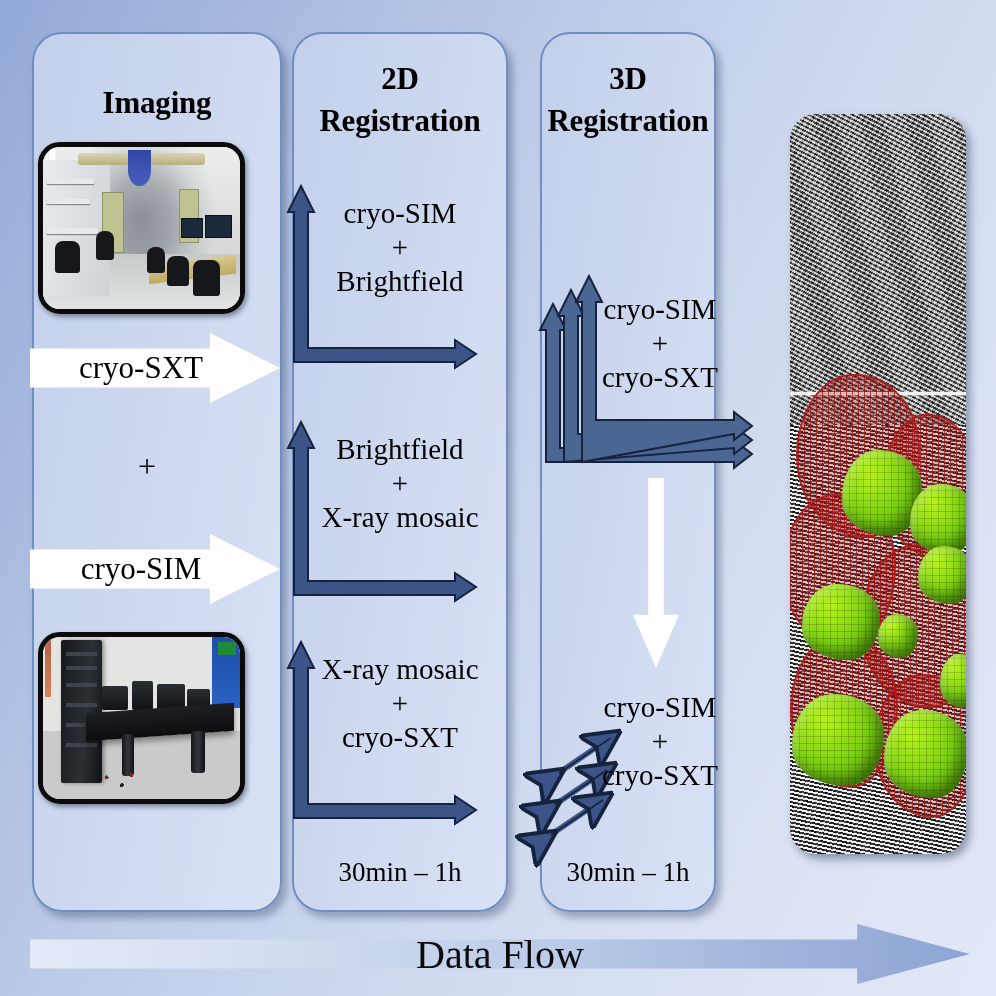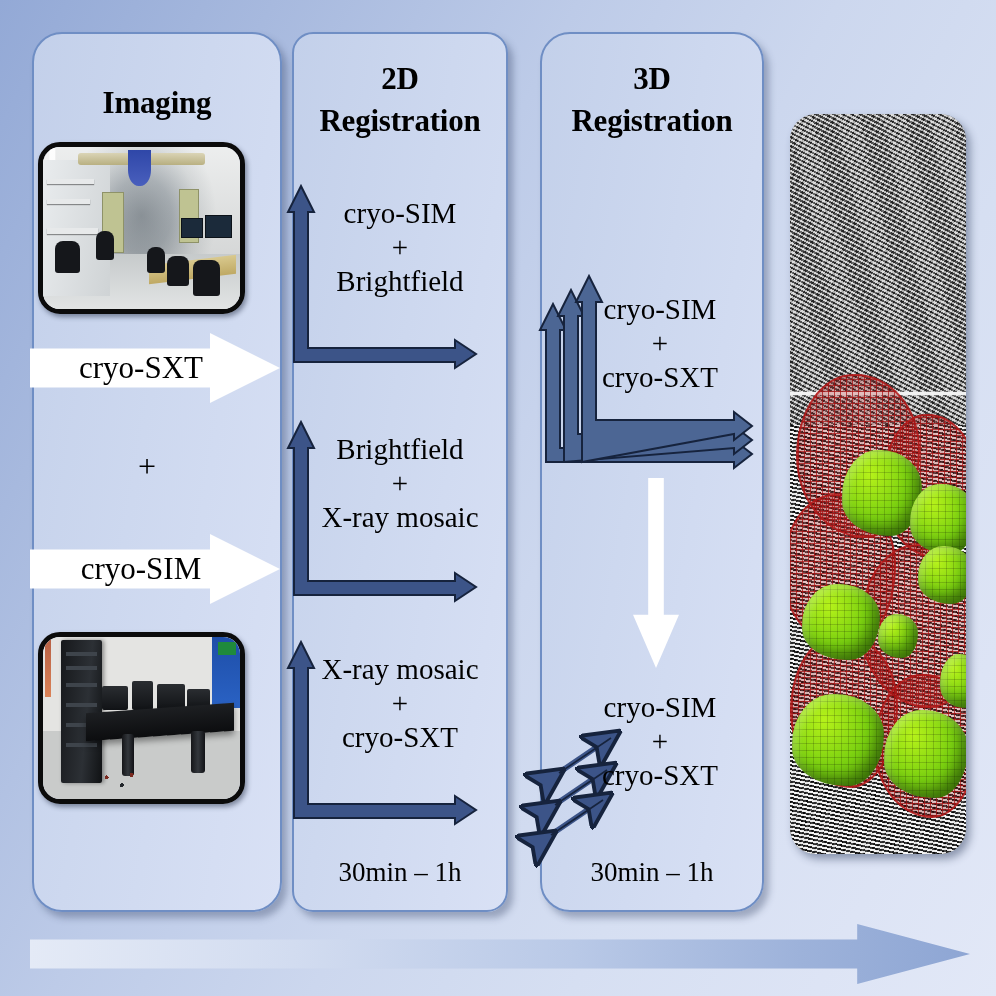--- a/index.html
+++ b/index.html
@@ -341,21 +341,21 @@
       <div class="o-gear" style="left:45%; top:27%; width:11%; height:18%;"></div>
       <div class="o-gear" style="left:58%; top:29%; width:14%; height:16%;"></div>
       <div class="o-gear" style="left:73%; top:32%; width:12%; height:13%;"></div>
       <div class="o-table"></div>
       <div class="o-leg" style="left:40%; top:60%; width:6%; height:26%;"></div>
       <div class="o-leg" style="left:75%; top:58%; width:7%; height:26%;"></div>
       <div class="o-cables"></div>
     </div>
   </div>
 
-  <div class="panel" style="left:292px; top:32px; width:216px; height:880px;border-radius:21px;">
+  <div class="panel" style="left:292px; top:32px; width:216px; height:880px;">
     <div class="panel-title" style="top:28px; font-size:31px;">2D</div>
     <div class="panel-title" style="top:70px; font-size:31px;">Registration</div>
     <div class="panel-footer" style="bottom:22px; font-size:27px;">30min – 1h</div>
   </div>
 
   <div class="l-arrow" style="left:287px; top:182px; width:190px; height:180px;">
     <svg width="190" height="180" viewBox="0 0 190 180">
       <g fill="#3c5488" stroke="#16233d" stroke-width="2">
         <path d="M7,180 L7,30 L1,30 L14,4 L27,30 L21,30 L21,166 L168,166 L168,158 L189,172 L168,186 L168,180 Z"></path>
       </g>
@@ -386,21 +386,21 @@
         <path d="M7,180 L7,30 L1,30 L14,4 L27,30 L21,30 L21,166 L168,166 L168,158 L189,172 L168,186 L168,180 Z"></path>
       </g>
     </svg>
   </div>
   <div class="step-label" style="left:300px; top:652px; width:200px; font-size:29px;">
     <div>X-ray mosaic</div>
     <div>+</div>
     <div>cryo-SXT</div>
   </div>
 
-  <div class="panel" style="left:540px; top:32px; width:224px; height:880px;">
+  <div class="panel" style="left:540px; top:32px; width:176px; height:880px;">
     <div class="panel-title" style="top:28px; font-size:31px;">3D</div>
     <div class="panel-title" style="top:70px; font-size:31px;">Registration</div>
     <div class="panel-footer" style="bottom:22px; font-size:27px;">30min – 1h</div>
   </div>
 
   <div class="l-arrow" style="left:538px; top:272px; width:215px; height:190px;">
     <svg width="215" height="190" viewBox="0 0 215 190">
       <g fill="#4c6694" stroke="#16233d" stroke-width="2">
         <path d="M8,190 L8,58 L2,58 L15,32 L28,58 L22,58 L22,176 L196,176 L196,168 L214,182 L196,196 L196,190 Z"></path>
         <path d="M26,190 L26,44 L20,44 L33,18 L46,44 L40,44 L40,162 L196,162 L196,154 L214,168 L196,182 L196,176 Z"></path>
@@ -461,15 +461,16 @@
     <div class="r-blob" style="left:128px; top:432px; width:56px; height:58px;"></div>
     <div class="r-blob" style="left:12px;  top:470px; width:78px; height:76px;"></div>
     <div class="r-blob" style="left:88px;  top:500px; width:40px; height:44px;"></div>
     <div class="r-blob" style="left:2px;   top:580px; width:92px; height:92px;"></div>
     <div class="r-blob" style="left:94px;  top:596px; width:84px; height:88px;"></div>
     <div class="r-blob" style="left:150px; top:540px; width:42px; height:54px;"></div>
   </div>
 
   <div id="data-flow" style="left:30px; top:924px; width:940px; height:60px;">
     <div class="df-shape"></div>
+    <div class="df-label" style="font-size:40px;">Data Flow</div>
   </div>
 
 </div>
 
 </body></html>

